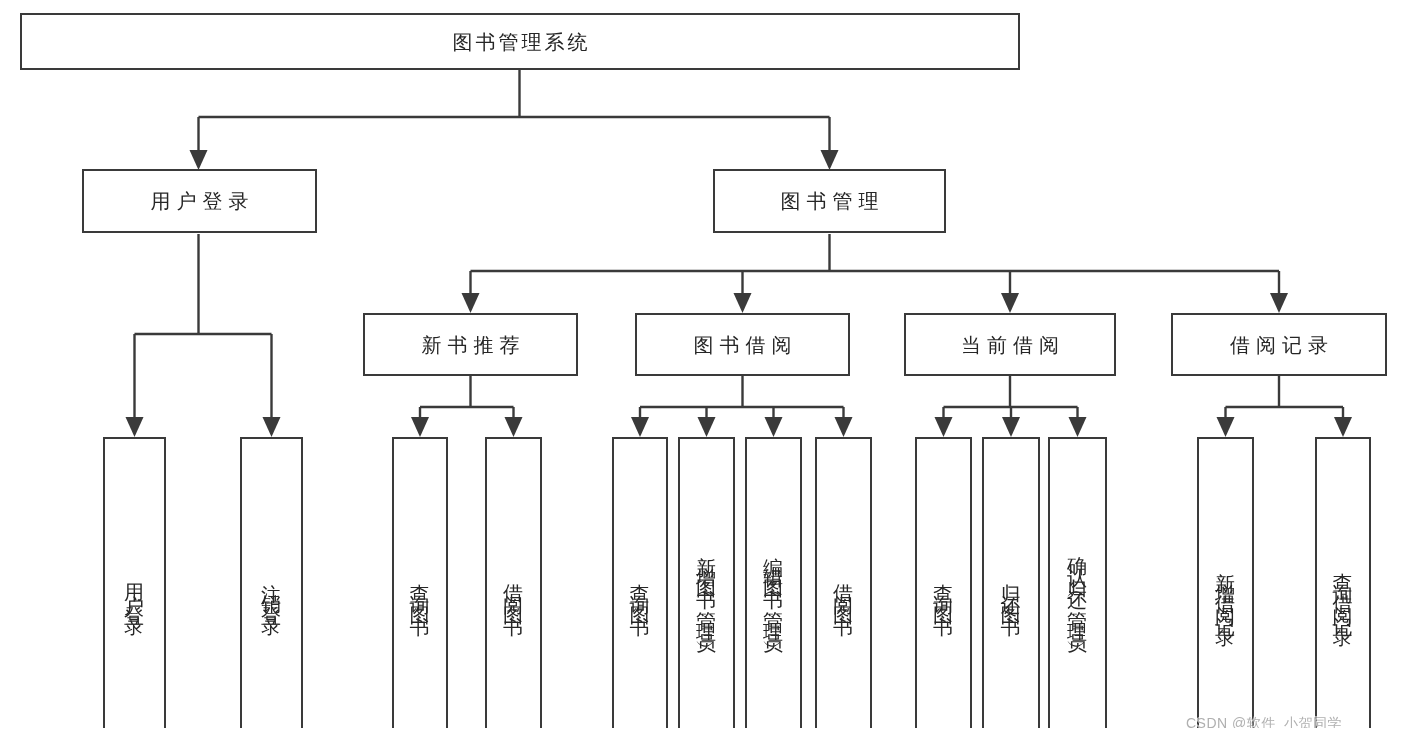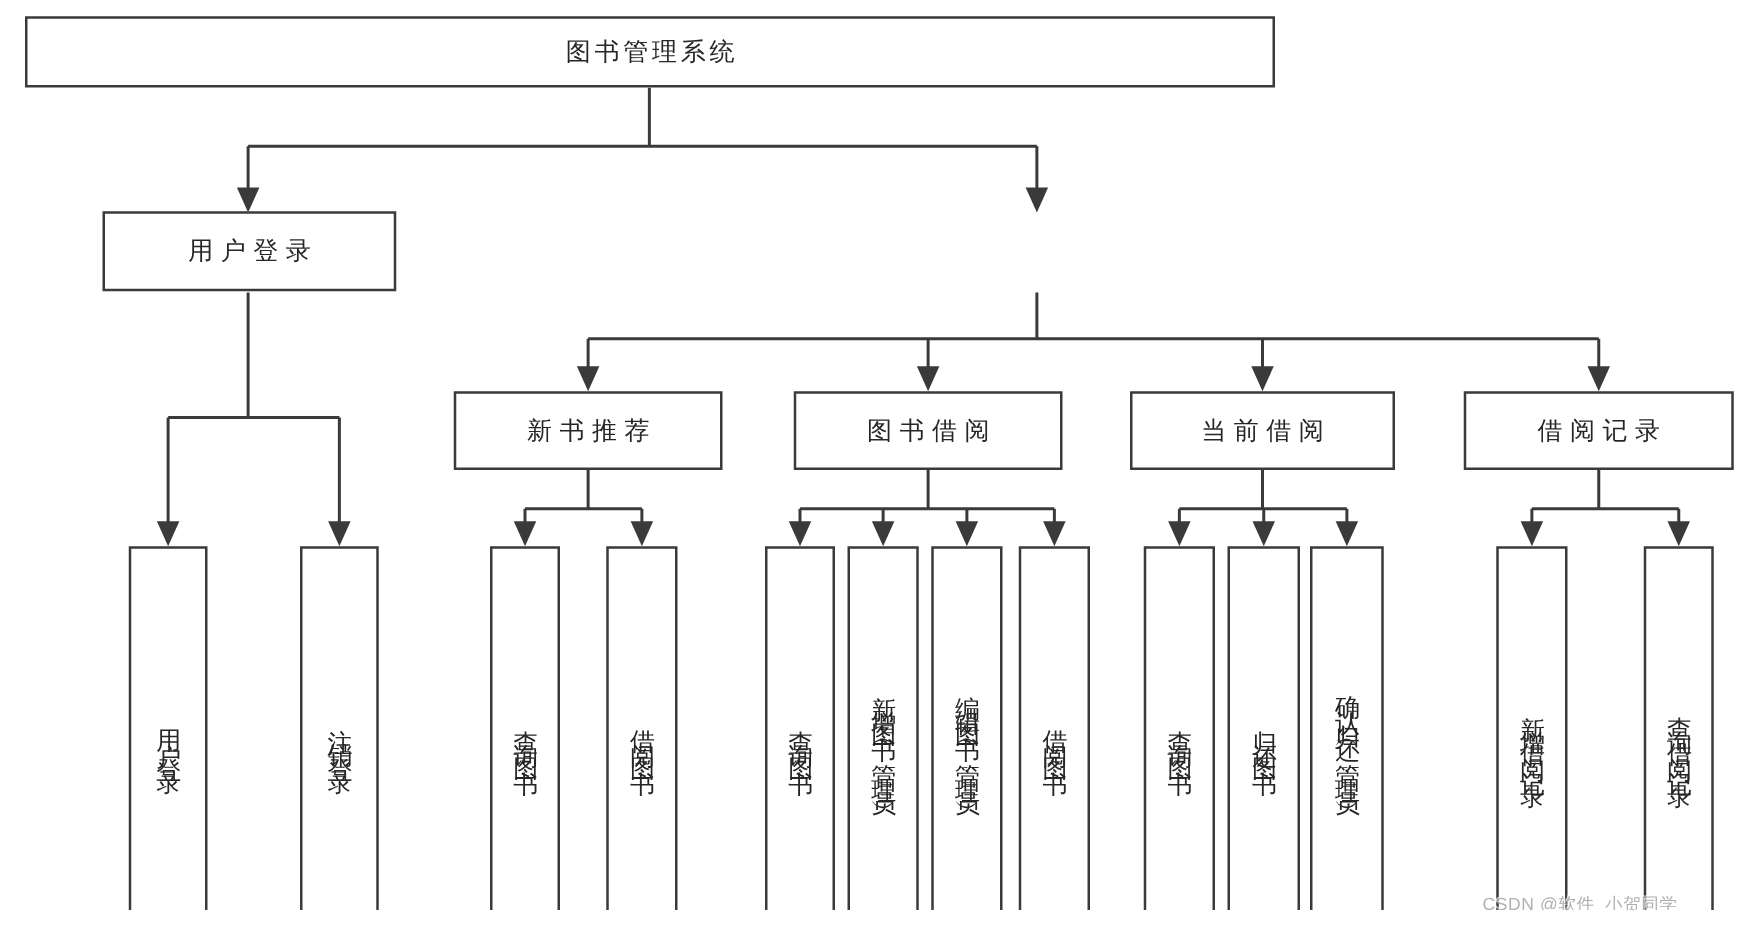--- a/index.html
+++ b/index.html
@@ -123,20 +123,23 @@
     </g>
   </svg>
 
   <div class="node root" style="left:20px;top:13px;width:1000px;height:57px">
     <span class="lbl">图书管理系统</span>
   </div>
 
   <div class="node" style="left:82px;top:169px;width:235px;height:64px">
     <span class="lbl">用户登录</span>
   </div>
+  <div class="node" style="left:713px;top:169px;width:233px;height:64px">
+    <span class="lbl">图书管理</span>
+  </div>
 
   <div class="node" style="left:363px;top:313px;width:215px;height:63px">
     <span class="lbl">新书推荐</span>
   </div>
   <div class="node" style="left:635px;top:313px;width:215px;height:63px">
     <span class="lbl">图书借阅</span>
   </div>
   <div class="node" style="left:1171px;top:313px;width:216px;height:63px">
     <span class="lbl">借阅记录</span>
   </div>

